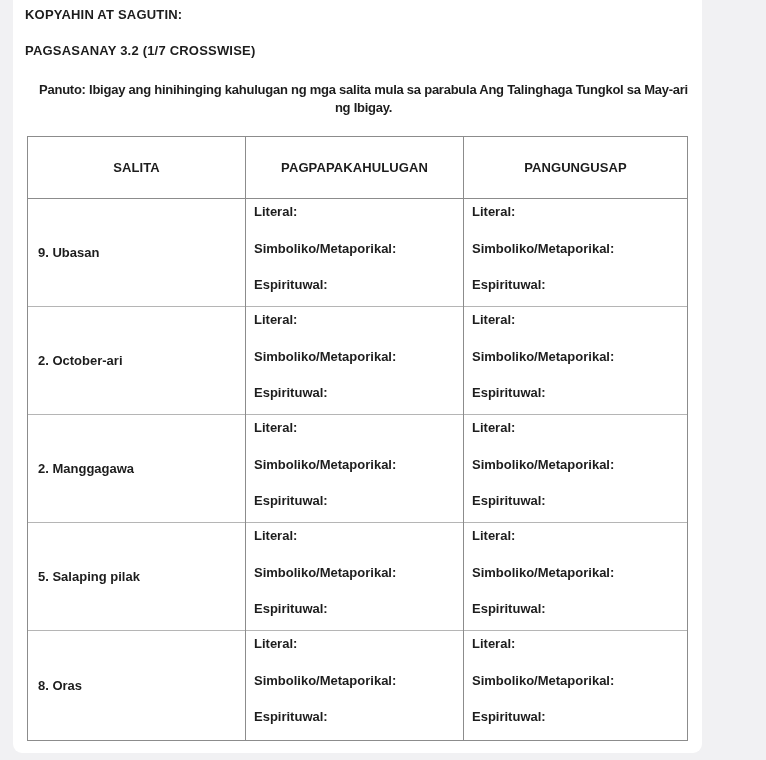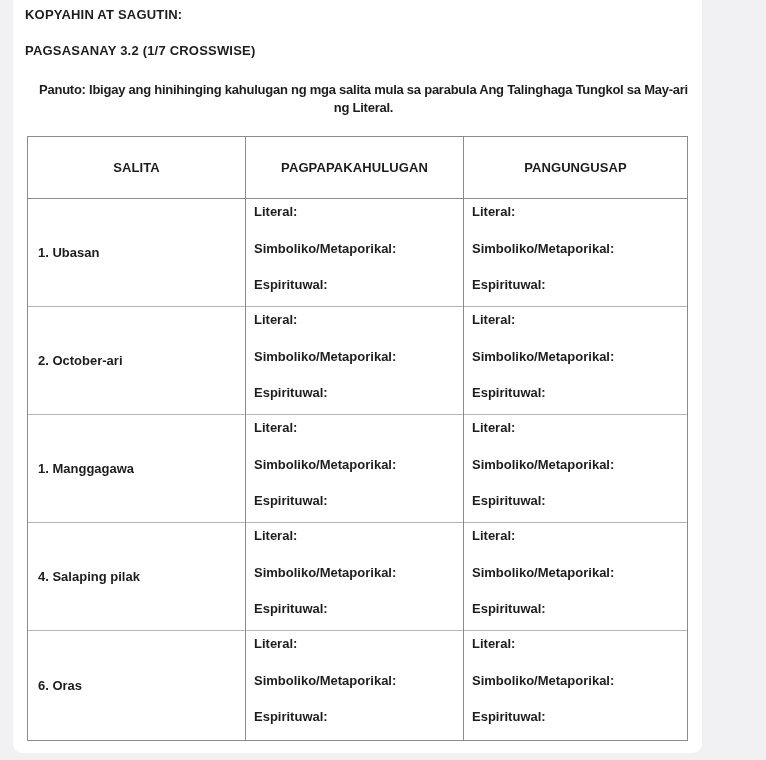--- a/index.html
+++ b/index.html
@@ -87,39 +87,39 @@
 </head>
 <body>
 
 <div class="page">
 
   <div class="h-copy">KOPYAHIN AT SAGUTIN:</div>
   <div class="h-exercise">PAGSASANAY 3.2 (1/7 CROSSWISE)</div>
 
   <div class="instructions">
     <div>Panuto: Ibigay ang hinihinging kahulugan ng mga salita mula sa parabula Ang Talinghaga Tungkol sa May-ari</div>
-    <div>ng Literal.</div>
+    <div>ng Ibigay.</div>
   </div>
 
   <table class="worksheet">
     <colgroup>
         <col class="c1">
         <col class="c2">
         <col class="c3">
       </colgroup>
     <thead>
       <tr>
         <th>SALITA</th>
         <th>PAGPAPAKAHULUGAN</th>
         <th>PANGUNGUSAP</th>
       </tr>
     </thead>
     <tbody>
       <tr class="data-row">
-        <td class="word-cell">1. Ubasan</td>
+        <td class="word-cell">9. Ubasan</td>
         <td class="meaning-cell">
           <div class="cellbox">
             <span>Literal:</span>
             <span>Simboliko/Metaporikal:</span>
             <span>Espirituwal:</span>
           </div>
         </td>
         <td class="meaning-cell">
           <div class="cellbox">
             <span>Literal:</span>
@@ -139,55 +139,55 @@
         </td>
         <td class="meaning-cell">
           <div class="cellbox">
             <span>Literal:</span>
             <span>Simboliko/Metaporikal:</span>
             <span>Espirituwal:</span>
           </div>
         </td>
       </tr>
       <tr class="data-row">
-        <td class="word-cell">1. Manggagawa</td>
-        <td class="meaning-cell">
-          <div class="cellbox">
-            <span>Literal:</span>
-            <span>Simboliko/Metaporikal:</span>
-            <span>Espirituwal:</span>
-          </div>
-        </td>
-        <td class="meaning-cell">
-          <div class="cellbox">
-            <span>Literal:</span>
-            <span>Simboliko/Metaporikal:</span>
-            <span>Espirituwal:</span>
-          </div>
-        </td>
-      </tr>
-      <tr class="data-row">
-        <td class="word-cell">4. Salaping pilak</td>
+        <td class="word-cell">2. Manggagawa</td>
+        <td class="meaning-cell">
+          <div class="cellbox">
+            <span>Literal:</span>
+            <span>Simboliko/Metaporikal:</span>
+            <span>Espirituwal:</span>
+          </div>
+        </td>
+        <td class="meaning-cell">
+          <div class="cellbox">
+            <span>Literal:</span>
+            <span>Simboliko/Metaporikal:</span>
+            <span>Espirituwal:</span>
+          </div>
+        </td>
+      </tr>
+      <tr class="data-row">
+        <td class="word-cell">5. Salaping pilak</td>
         <td class="meaning-cell">
           <div class="cellbox">
             <span>Literal:</span>
             <span>Simboliko/Metaporikal:</span>
             <span>Espirituwal:</span>
           </div>
         </td>
         <td class="meaning-cell">
           <div class="cellbox">
             <span>Literal:</span>
             <span>Simboliko/Metaporikal:</span>
             <span>Espirituwal:</span>
           </div>
         </td>
       </tr>
       <tr class="data-row last">
-        <td class="word-cell">6. Oras</td>
+        <td class="word-cell">8. Oras</td>
         <td class="meaning-cell">
           <div class="cellbox">
             <span>Literal:</span>
             <span>Simboliko/Metaporikal:</span>
             <span>Espirituwal:</span>
           </div>
         </td>
         <td class="meaning-cell">
           <div class="cellbox">
             <span>Literal:</span>

